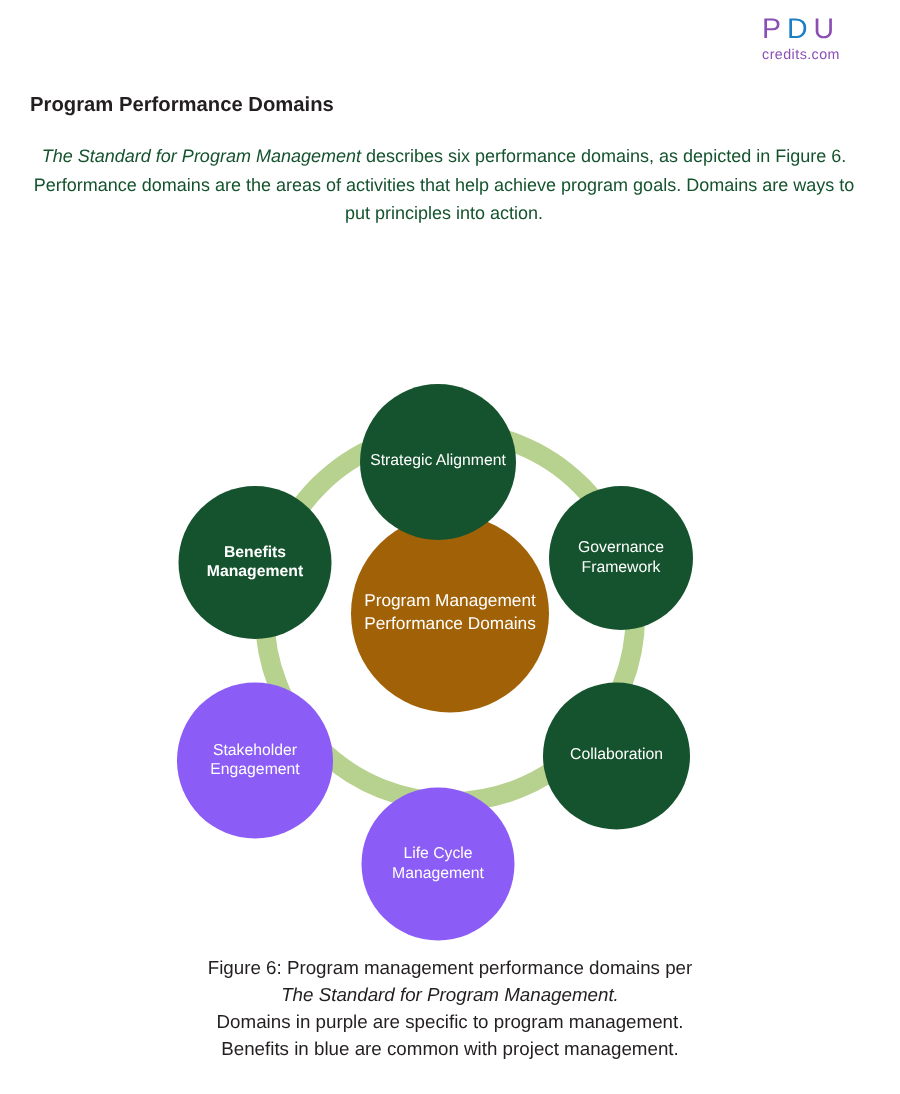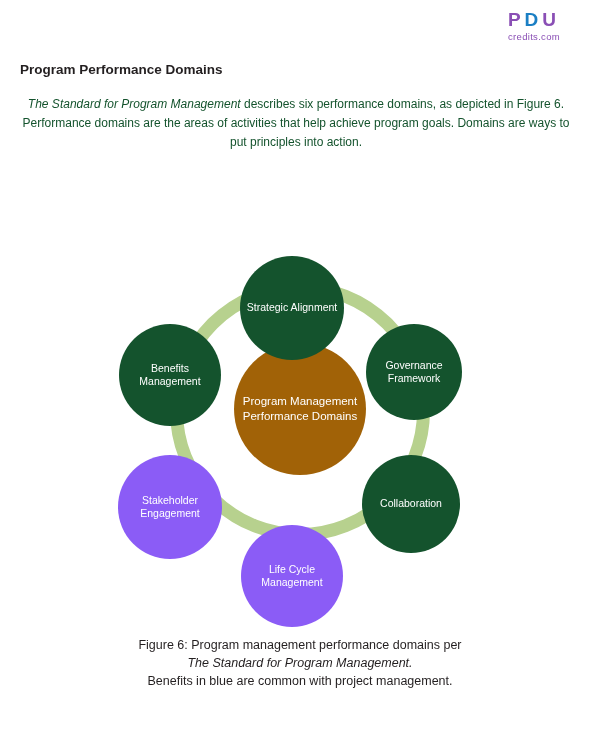--- a/index.html
+++ b/index.html
@@ -20,21 +20,21 @@
   .logo {
     position: absolute;
     top: 10px;
     left: 486px;
     width: 96px;
     text-align: center;
     line-height: 1;
   }
   .logo-letters {
     font-size: 19px;
-    font-weight: bold;
+    font-weight: normal;
     letter-spacing: 4px;
     font-family: "Liberation Sans", sans-serif;
   }
   .logo-letters .l1 { color: #8a4fb5; }
   .logo-letters .l2 { color: #1b7fc4; }
   .logo-letters .l3 { color: #8a4fb5; }
   .logo-sub {
     margin-top: 3px;
     font-size: 9.5px;
     color: #8a4fb5;
@@ -112,21 +112,21 @@
   }
   .node.purple { background: #14532d; }
   .node.blue   { background: #8b5cf6; }
 
   
   .node-strategic    { left: 240px; top: 20px;  width: 104px; height: 104px; }
   .node-governance   { left: 366px; top: 88px;  width: 96px;  height: 96px;  }
   .node-collab       { left: 362px; top: 219px; width: 98px;  height: 98px;  }
   .node-lifecycle    { left: 241px; top: 289px; width: 102px; height: 102px; }
   .node-stakeholder  { left: 118px; top: 219px; width: 104px; height: 104px; }
-  .node-benefits     { left: 119px; top: 88px;  width: 102px; height: 102px; }
+  .node-benefits     { left: 119px; top: 88px;  width: 102px; height: 102px; font-weight: bold; }
 
   
   .caption {
     position: absolute;
     left: 0;
     top: 636px;
     width: 600px;
     text-align: center;
     font-size: 12.5px;
     line-height: 18px;
@@ -173,15 +173,16 @@
   <div class="node purple node-governance">Governance Framework</div>
   <div class="node purple node-collab">Collaboration</div>
   <div class="node blue node-lifecycle">Life Cycle Management</div>
   <div class="node blue node-stakeholder">Stakeholder Engagement</div>
   <div class="node purple node-benefits">Benefits Management</div>
 </div>
 
 <div class="caption">
   <div>Figure 6: Program management performance domains per</div>
   <div class="line-ital">The Standard for Program Management.</div>
+  <div>Domains in purple are specific to program management.</div>
   <div>Benefits in blue are common with project management.</div>
 </div>
 <div class="source">Source: Author</div>
 
 </body></html>

